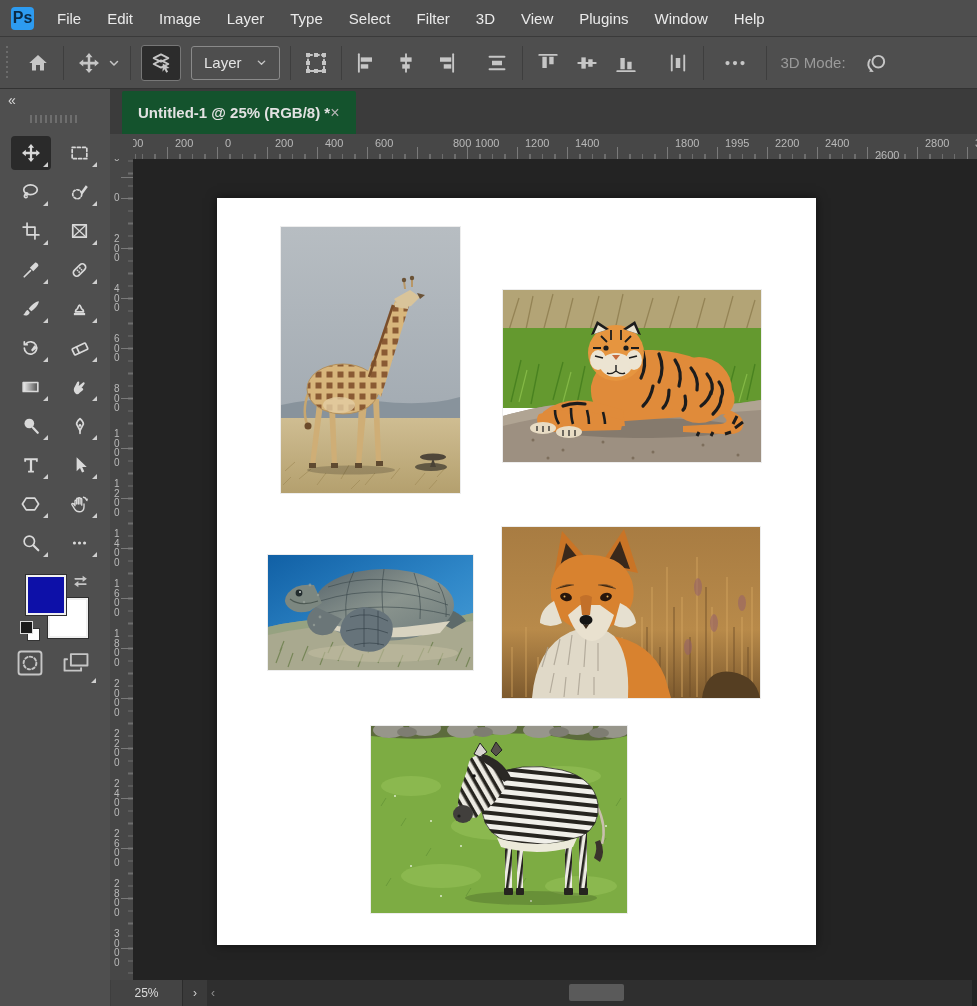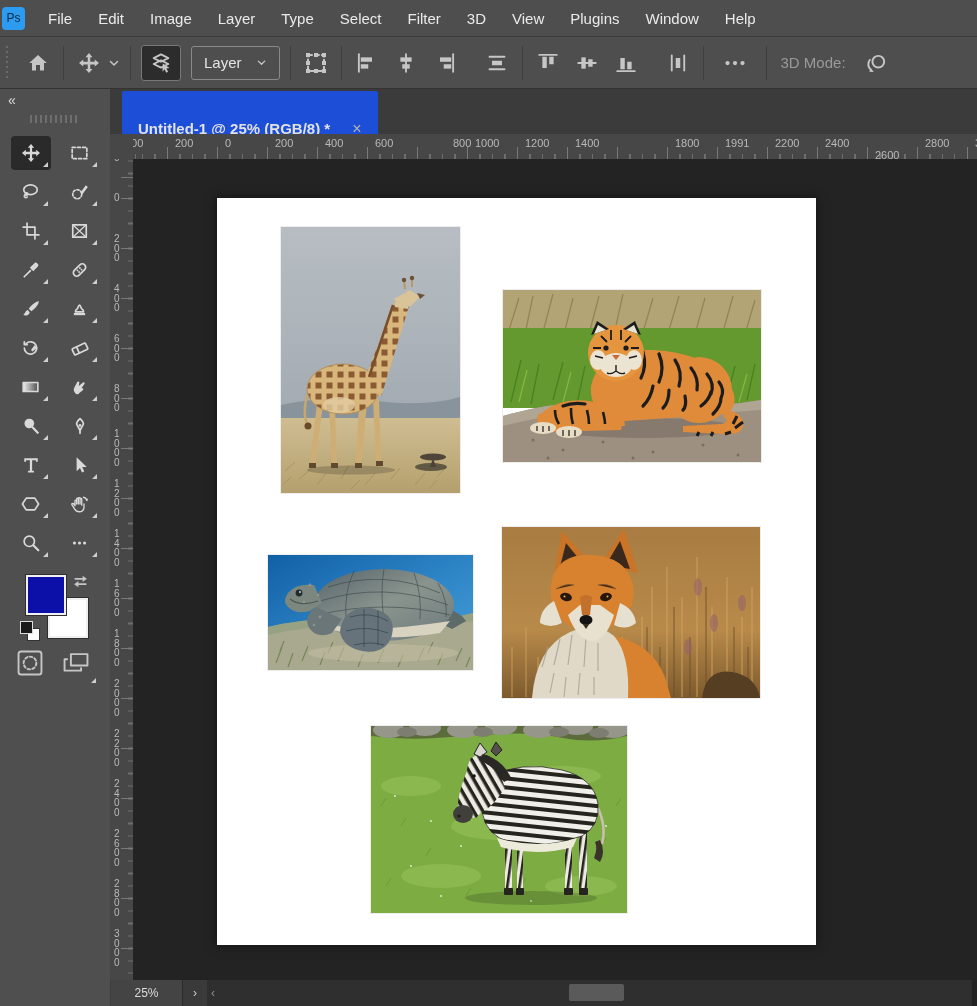--- a/index.html
+++ b/index.html
@@ -2,22 +2,22 @@
 <html><head>
 <meta charset="utf-8">
 <style>
   html,body{margin:0;padding:0}
   body{width:977px;height:1006px;overflow:hidden;background:#232323;
        font-family:"Liberation Sans",sans-serif;position:relative;color:#e6e6e6;
        -webkit-font-smoothing:antialiased}
   
   .menubar{position:absolute;top:0;left:0;right:0;height:36px;background:#4e4e4e;
            border-bottom:1px solid #3a3a3a;display:flex;align-items:center}
-  .ps-logo{width:23px;height:23px;margin:0 10px 0 2px;border-radius:4px;background:#2d9bf0;
-           color:#0b2a45;font-weight:normal;font-size:12px;display:flex;align-items:center;justify-content:center}
+  .ps-logo{width:23px;height:23px;margin:0 10px 0 11px;border-radius:4px;background:#2d9bf0;
+           color:#0b2a45;font-weight:bold;font-size:16px;display:flex;align-items:center;justify-content:center}
   .menu-item{padding:0 13px;font-size:15px;color:#eaeaea;cursor:default}
   
   .optionsbar{position:absolute;top:37px;left:0;right:0;height:51px;background:#4e4e4e;
               border-bottom:1px solid #333;display:flex;align-items:center}
   .grip-v{width:5px;height:34px;margin-left:4px;background-image:repeating-linear-gradient(180deg,#6b6b6b 0 2px,transparent 2px 5px);background-size:2px 100%;background-repeat:no-repeat;background-position:center}
   .ob-sep{width:1px;height:34px;background:#3e3e3e;margin:0 10px}
   .ob-btn{display:flex;align-items:center;justify-content:center;height:34px;min-width:30px;border-radius:3px}
   .ob-btn svg{display:block}
   .ob-btn.pressed{background:#2c2c2c;border:1px solid #777;width:38px}
   .dropdown{display:flex;align-items:center;gap:14px;border:1px solid #8a8a8a;border-radius:3px;
@@ -48,22 +48,22 @@
   .mini-default .b{position:absolute;left:0;top:0;width:11px;height:11px;background:#1a1a1a;border:1px solid #ddd}
   .swap{position:absolute;left:72px;top:4px}
   .belowbtns{position:absolute;left:0;top:560px;width:110px}
   .qmask{position:absolute;left:16px;top:0}
   .smode{position:absolute;left:60px;top:0}
   .fly2{position:relative}
   .fly2::after{content:"";position:absolute;right:-4px;bottom:-2px;width:0;height:0;
                border-bottom:5px solid #cfcfcf;border-left:5px solid transparent}
   
   .tabbar{position:absolute;top:89px;left:110px;right:0;height:45px;background:#3b3b3b}
-  .tab{position:absolute;left:12px;top:2px;height:43px;background:#1d4ed8;display:flex;align-items:center;
-       gap:22px;padding:16px 16px;font-size:15px;font-weight:bold;color:#e2e2e2;border-top-left-radius:2px;border-top-right-radius:2px}
+  .tab{position:absolute;left:12px;top:2px;height:43px;background:#14532d;display:flex;align-items:center;
+       gap:0;padding:0 16px;font-size:15px;font-weight:bold;color:#e2e2e2;border-top-left-radius:2px;border-top-right-radius:2px}
   .tab-close{font-weight:normal;color:#b4b4b4;font-size:16px}
   
   .ruler-corner{position:absolute;top:134px;left:110px;width:23px;height:25px;background:#474747;
                 border-right:1px solid #383838;border-bottom:1px solid #2c2c2c}
   .hruler{position:absolute;top:134px;left:133px;right:0;height:25px;background:#474747;
           border-bottom:1px solid #2c2c2c;overflow:hidden}
   .hruler::before{content:"";position:absolute;left:0;right:0;bottom:0;height:5px;
       background-image:repeating-linear-gradient(90deg,#6d6d6d 0 1px,transparent 1px 12.5px);background-position-x:9px}
   .hruler::after{content:"";position:absolute;left:0;right:0;bottom:0;height:12px;
       background-image:repeating-linear-gradient(90deg,#7a7a7a 0 1px,transparent 1px 50px);background-position-x:34px}
@@ -437,21 +437,21 @@
     <span class="hlbl" style="left: 92px;">0</span>
     <span class="hlbl" style="left: 142px;">200</span>
     <span class="hlbl" style="left: 192px;">400</span>
     <span class="hlbl" style="left: 242px;">600</span>
     <span class="hlbl" style="left: 292px; padding-left: 28px;">800</span>
     <span class="hlbl" style="left: 342px;">1000</span>
     <span class="hlbl" style="left: 392px;">1200</span>
     <span class="hlbl" style="left: 442px;">1400</span>
     <span class="hlbl" style="left: 492px; margin-top: 27px;">1600</span>
     <span class="hlbl" style="left: 542px;">1800</span>
-    <span class="hlbl" style="left: 592px;">1991</span>
+    <span class="hlbl" style="left: 592px;">1995</span>
     <span class="hlbl" style="left: 642px;">2200</span>
     <span class="hlbl" style="left: 692px;">2400</span>
     <span class="hlbl" style="left: 742px; margin-top: 12px;">2600</span>
     <span class="hlbl" style="left: 792px;">2800</span>
     <span class="hlbl" style="left: 842px;">3000</span>
   </div>
 <div class="vruler" id="vruler">
     <span class="vlbl" style="top: -11px;">2
 0
 0</span>

